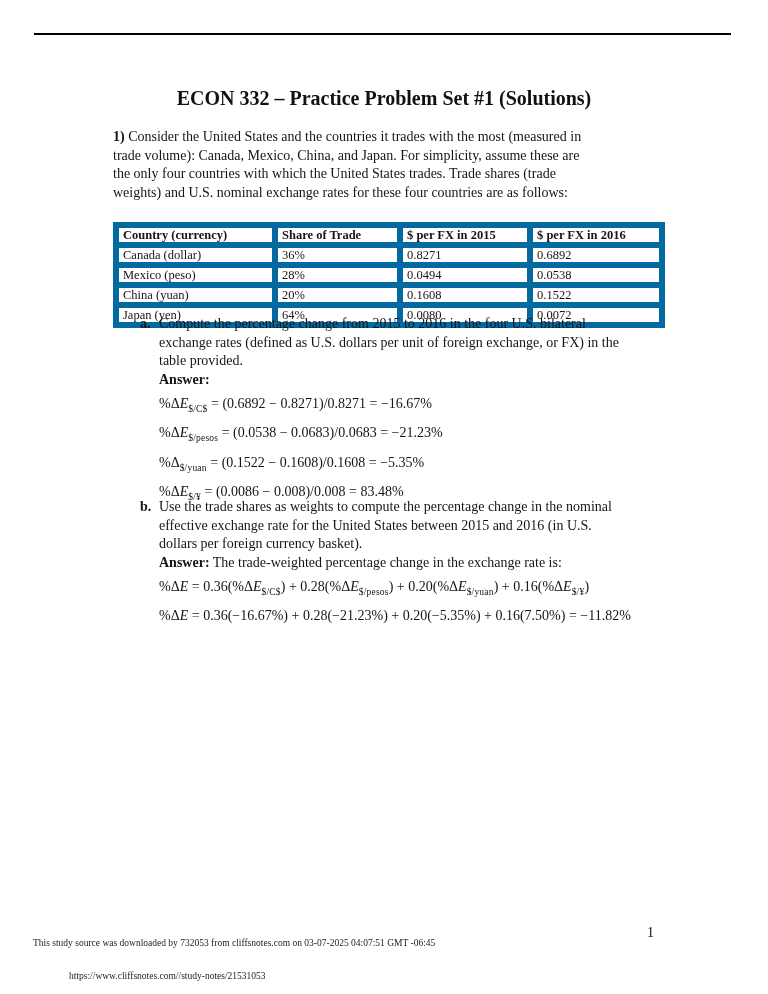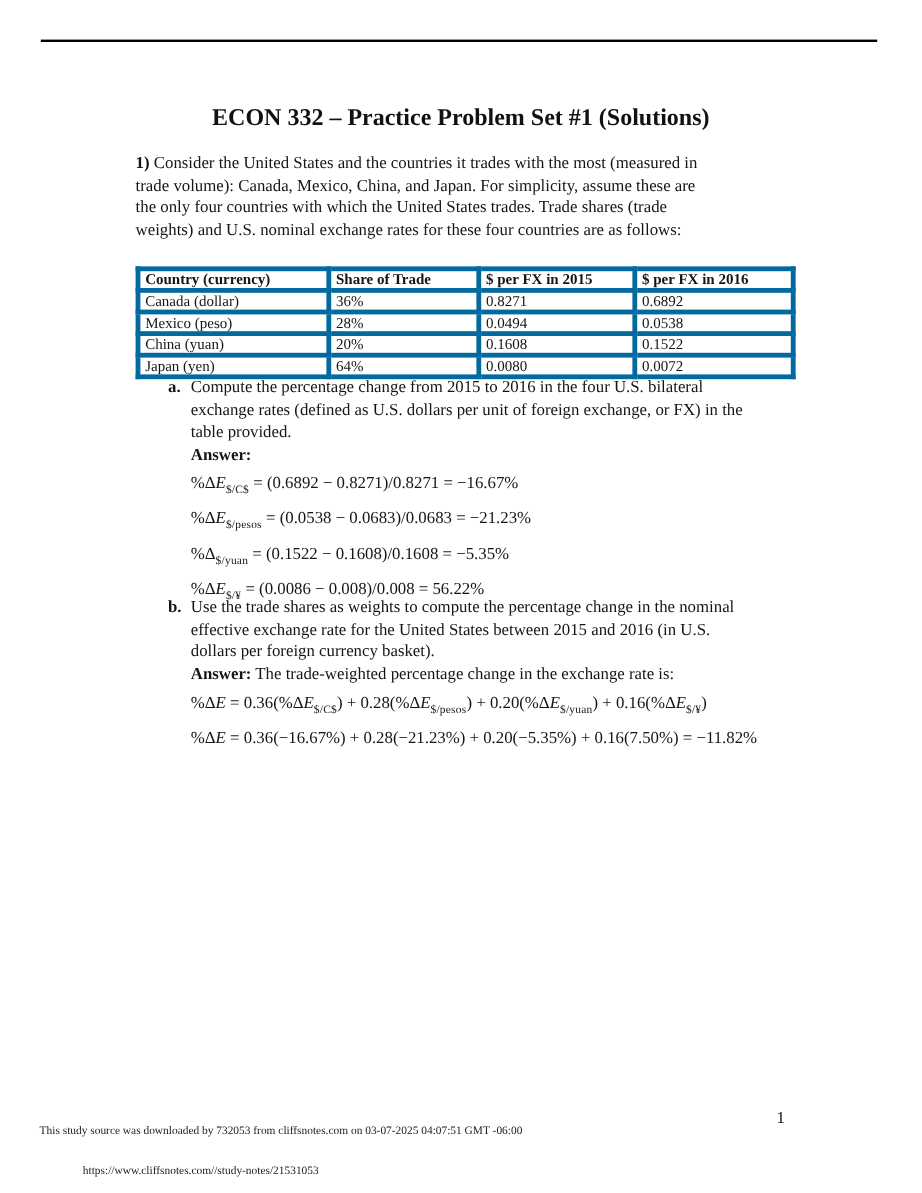--- a/index.html
+++ b/index.html
@@ -44,21 +44,21 @@
   .fx-table {
     position: absolute;
     left: 113px;
     top: 222px;
     width: 546px;
     border-collapse: collapse;
     table-layout: fixed;
     font-size: 12.5px;
   }
   .fx-table th, .fx-table td {
-    border: 4px solid #0369a1;
+    border: 6px solid #0369a1;
     padding: 0 4px;
     line-height: 14px;
     height: 15px;
     text-align: left;
     font-weight: normal;
     overflow: hidden;
     white-space: nowrap;
   }
   .fx-table th { font-weight: bold; }
   .part {
@@ -170,36 +170,36 @@
     <b class="marker">a.</b>
     <div class="part-body">
       <span class="lines">Compute the percentage change from 2015 to 2016 in the four U.S. bilateral
 exchange rates (defined as U.S. dollars per unit of foreign exchange, or FX) in the
 table provided.</span><br>
       <b class="answer-label">Answer:</b>
       <div class="equations">
           <div class="eq"><span class="seg-n">%Δ</span><span class="seg-i">E</span><span class="seg-s">$/C$</span><span class="seg-n"> = (0.6892 − 0.8271)/0.8271 = −16.67%</span></div>
           <div class="eq"><span class="seg-n">%Δ</span><span class="seg-i">E</span><span class="seg-s">$/pesos</span><span class="seg-n"> = (0.0538 − 0.0683)/0.0683 = −21.23%</span></div>
           <div class="eq"><span class="seg-n">%Δ</span><span class="seg-s">$/yuan</span><span class="seg-n"> = (0.1522 − 0.1608)/0.1608 = −5.35%</span></div>
-          <div class="eq"><span class="seg-n">%Δ</span><span class="seg-i">E</span><span class="seg-s">$/¥</span><span class="seg-n"> = (0.0086 − 0.008)/0.008 = 56.22%</span></div>
+          <div class="eq"><span class="seg-n">%Δ</span><span class="seg-i">E</span><span class="seg-s">$/¥</span><span class="seg-n"> = (0.0086 − 0.008)/0.008 = 83.48%</span></div>
         </div>
     </div>
   </section>
 
   <section class="part part-b">
     <b class="marker">b.</b>
     <div class="part-body">
       <span class="lines">Use the trade shares as weights to compute the percentage change in the nominal
 effective exchange rate for the United States between 2015 and 2016 (in U.S.
 dollars per foreign currency basket).</span><br>
       <b class="answer-label">Answer:</b> <span>The trade-weighted percentage change in the exchange rate is:</span>
       <div class="equations">
           <div class="eq"><span class="seg-n">%Δ</span><span class="seg-i">E</span><span class="seg-n"> = 0.36(%Δ</span><span class="seg-i">E</span><span class="seg-s">$/C$</span><span class="seg-n">) + 0.28(%Δ</span><span class="seg-i">E</span><span class="seg-s">$/pesos</span><span class="seg-n">) + 0.20(%Δ</span><span class="seg-i">E</span><span class="seg-s">$/yuan</span><span class="seg-n">) + 0.16(%Δ</span><span class="seg-i">E</span><span class="seg-s">$/¥</span><span class="seg-n">)</span></div>
           <div class="eq"><span class="seg-n">%Δ</span><span class="seg-i">E</span><span class="seg-n"> = 0.36(−16.67%) + 0.28(−21.23%) + 0.20(−5.35%) + 0.16(7.50%) = −11.82%</span></div>
         </div>
     </div>
   </section>
 
-  <div class="footer-source">This study source was downloaded by 732053 from cliffsnotes.com on 03-07-2025 04:07:51 GMT -06:00</div>
+  <div class="footer-source">This study source was downloaded by 732053 from cliffsnotes.com on 03-07-2025 04:07:51 GMT -06:45</div>
   <div class="page-number">1</div>
   <div class="footer-url">https://www.cliffsnotes.com//study-notes/21531053</div>
 
 </div>
 
 </body></html>

